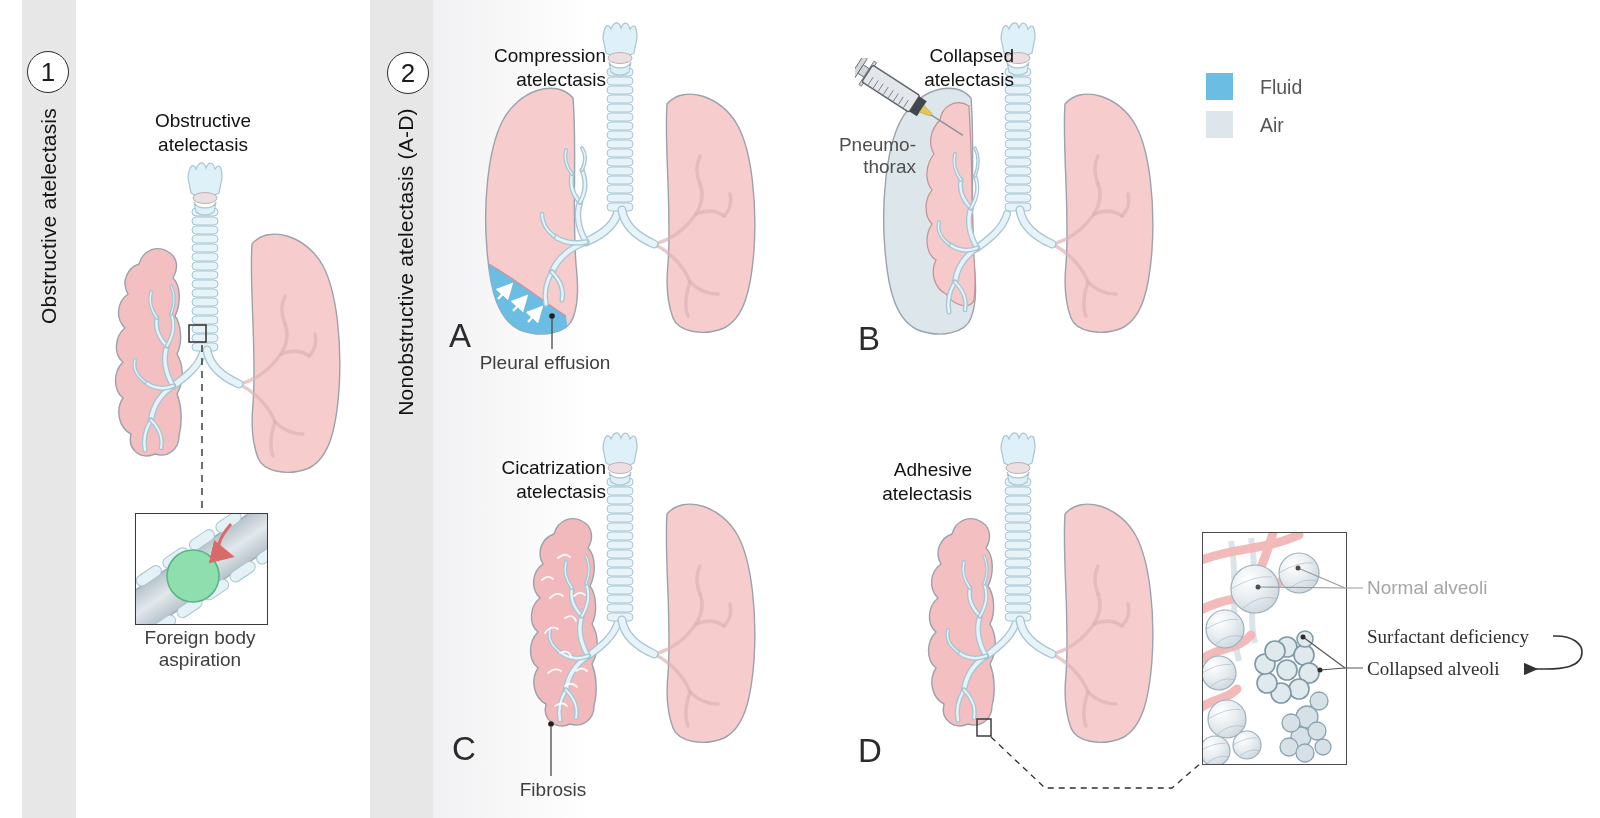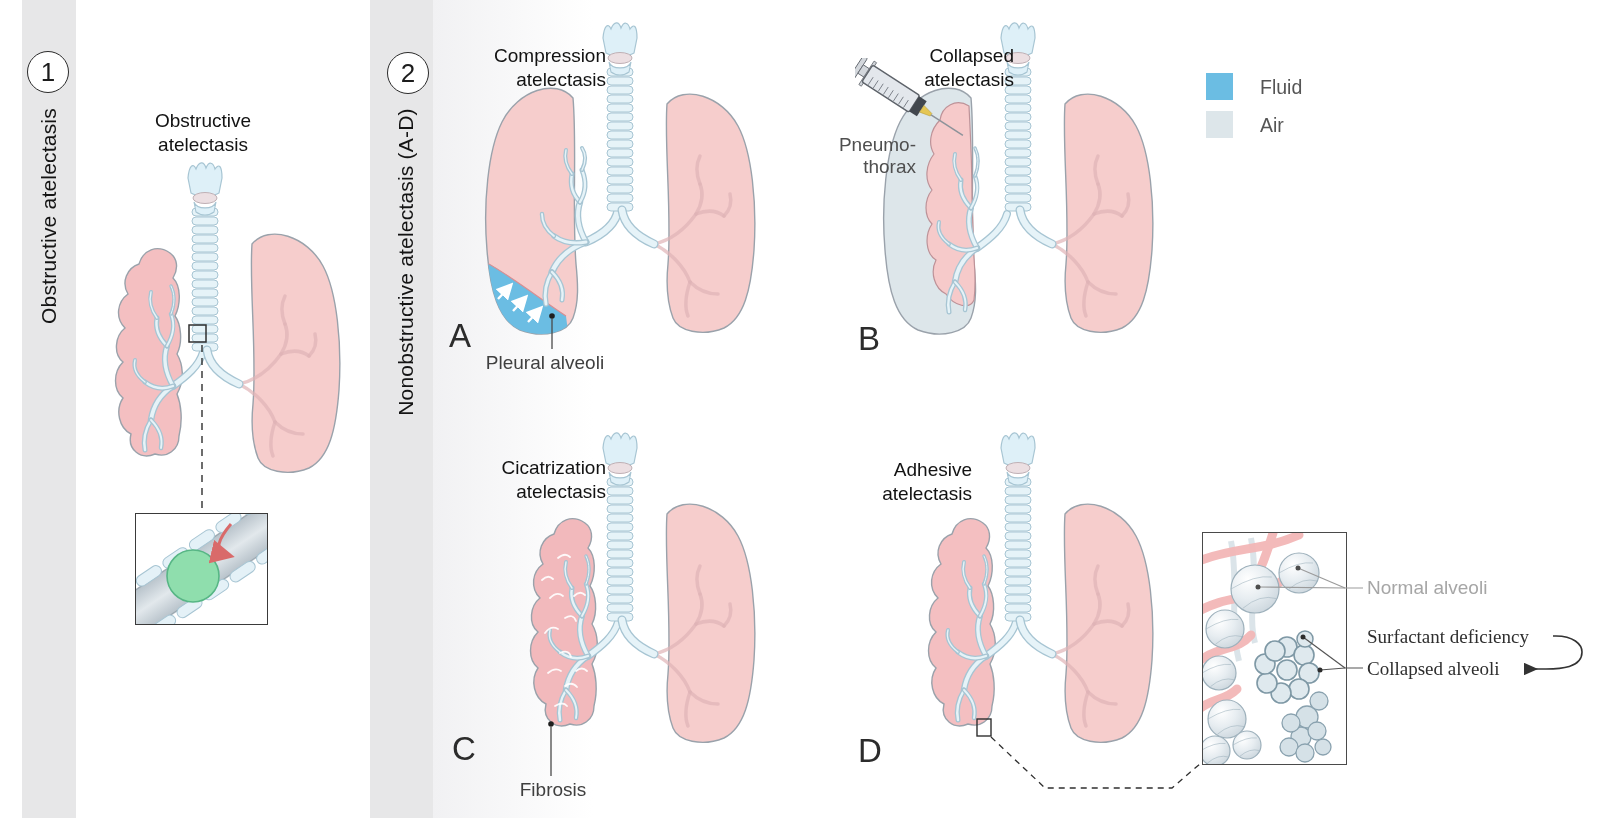--- a/index.html
+++ b/index.html
@@ -74,30 +74,34 @@
   <div class="title right txt abs" style="left:796px;top:458px;width:176px;">
     <div>Adhesive</div>
     <div>atelectasis</div>
   </div>
 
   <div class="panel-letter txt" style="left:449px;top:317px;">A</div>
   <div class="panel-letter txt" style="left:858px;top:320px;">B</div>
   <div class="panel-letter txt" style="left:452px;top:730px;">C</div>
   <div class="panel-letter txt" style="left:858px;top:732px;">D</div>
 
-  <div class="callout center txt abs" style="left:455px;top:352px;width:180px;">Pleural alveoli</div>
+  <div class="callout center txt abs" style="left:455px;top:352px;width:180px;">Pleural effusion</div>
   <div class="callout right txt abs" style="left:806px;top:134px;width:110px;color:#4f4f4f;">
     <div>Pneumo-</div>
     <div>thorax</div>
   </div>
   <div class="callout center txt abs" style="left:473px;top:779px;width:160px;">Fibrosis</div>
   <div class="callout gray txt abs" style="left:1367px;top:577px;width:200px;">Normal alveoli</div>
   <div class="callout dark txt abs" style="left:1367px;top:626px;width:200px;">Surfactant deficiency</div>
   <div class="callout dark txt abs" style="left:1367px;top:658px;width:200px;">Collapsed alveoli</div>
 
+  <div class="callout center txt abs" style="left:119px;top:627px;width:162px;">
+    <div>Foreign body</div>
+    <div>aspiration</div>
+  </div>
 
   <div>
     <div class="legend-row" style="left:1206px;top:73px;width:140px;">
       <span class="swatch" style="background-color: rgb(107, 189, 227);"></span>
       <span class="legend-label">Fluid</span>
     </div>
     <div class="legend-row" style="left:1206px;top:111px;width:140px;">
       <span class="swatch" style="background-color: rgb(221, 230, 234);"></span>
       <span class="legend-label">Air</span>
     </div>

